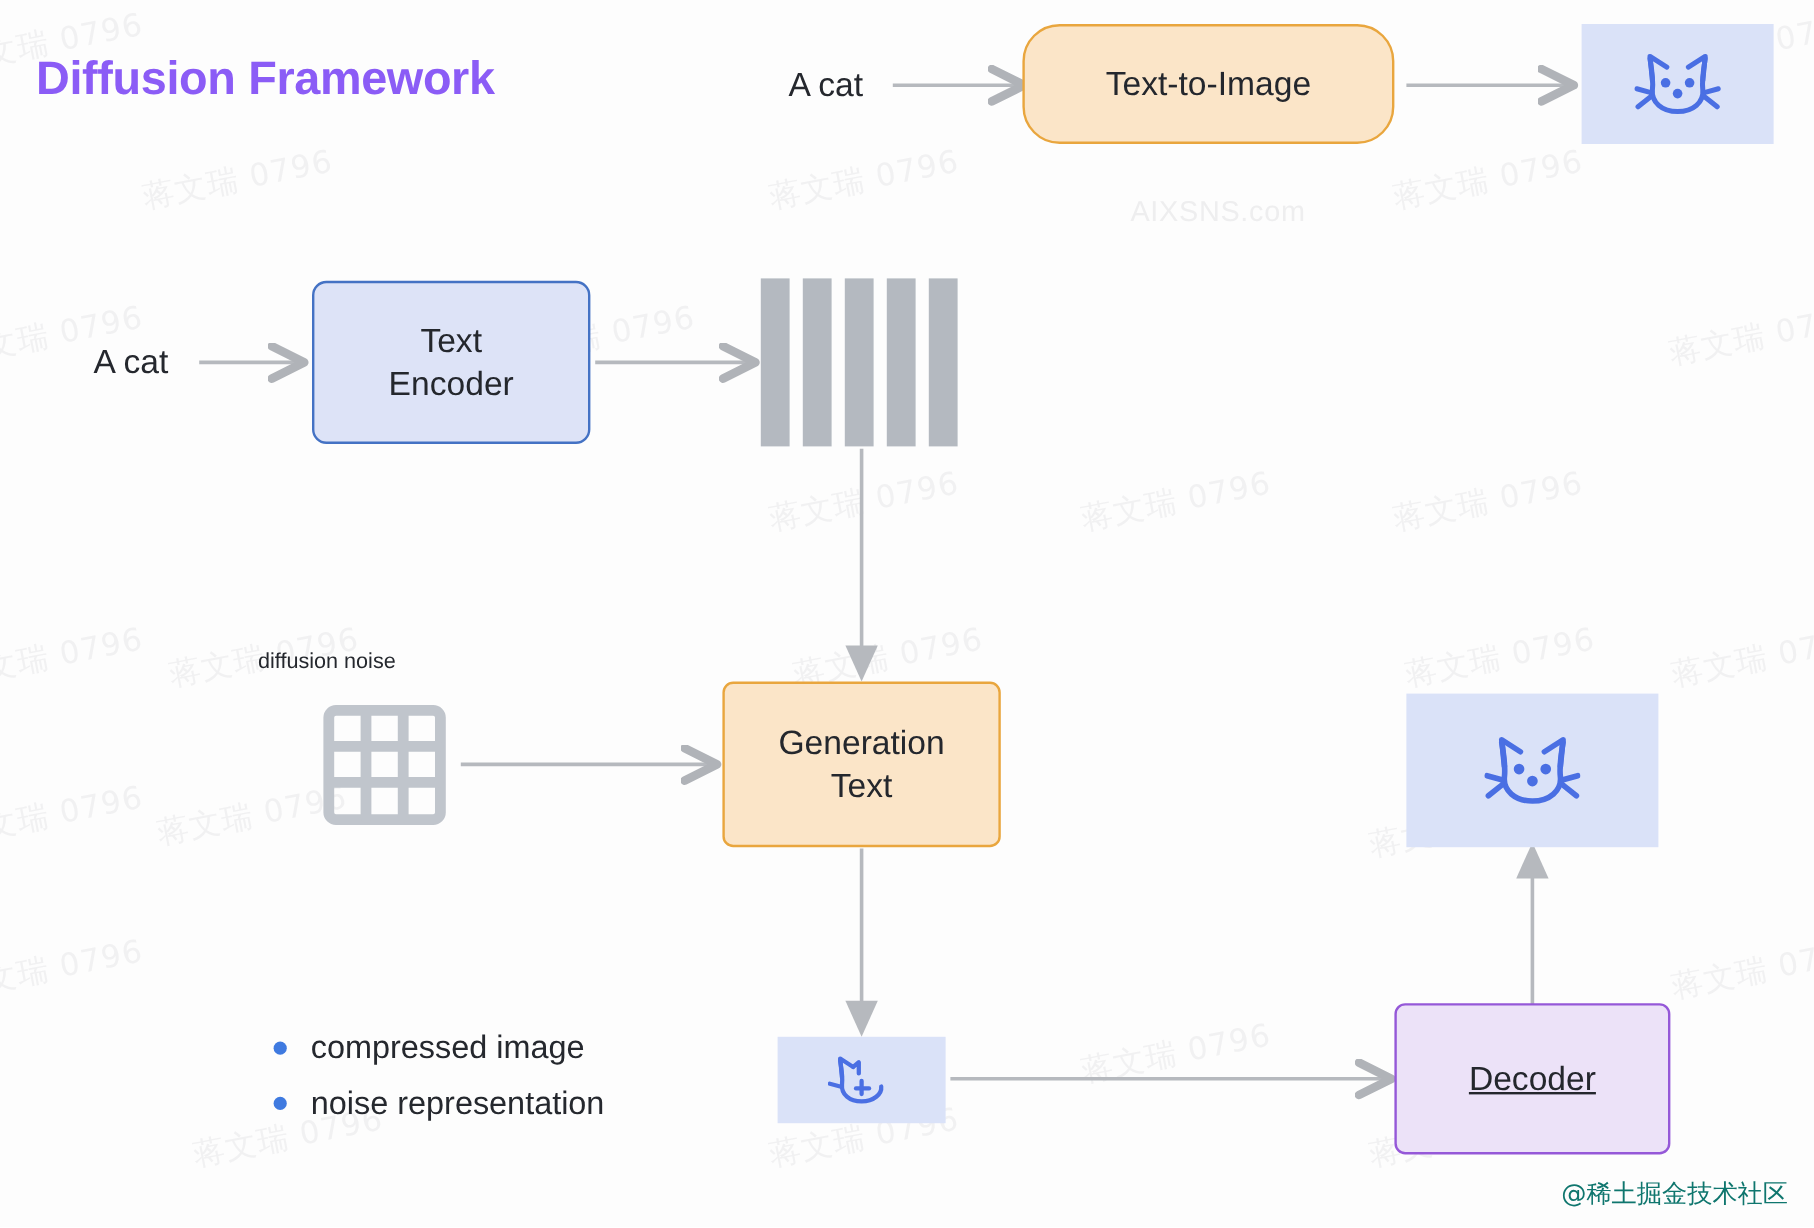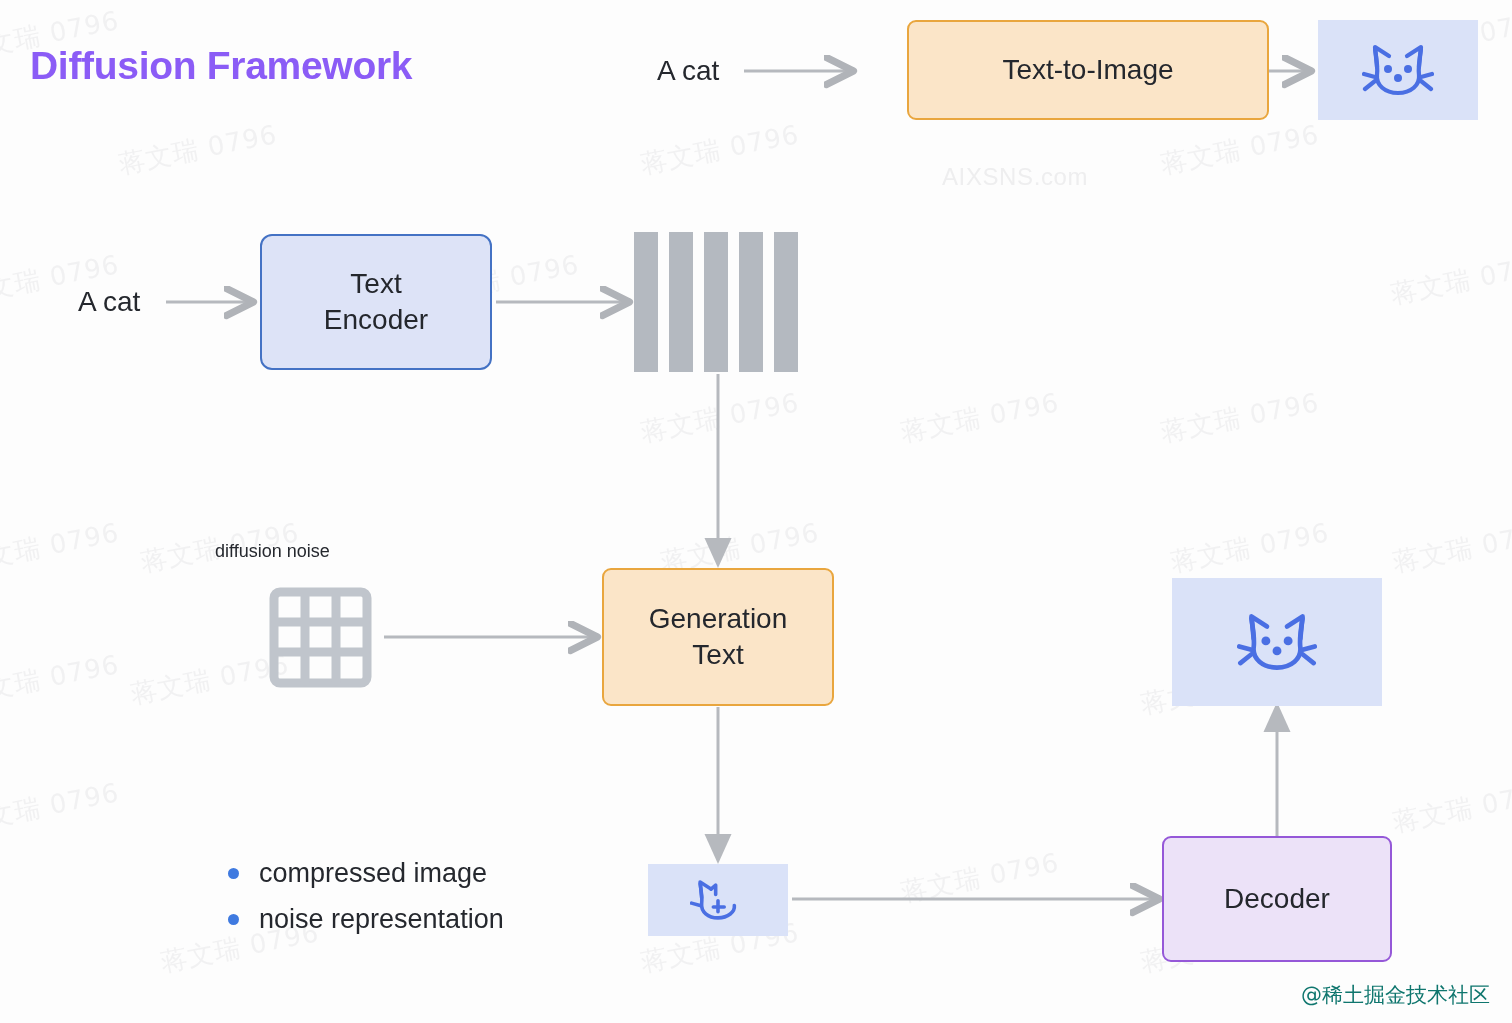--- a/index.html
+++ b/index.html
@@ -87,21 +87,21 @@
     align-items: center;
     justify-content: center;
     text-align: center;
     line-height: 1.28;
     color: #24272d;
     font-size: 28px;
     white-space: pre-line;
   }
   .node-orange { background: #fbe5c8; border-color: #e9a63e; }
   .node-blue   { background: #dde3f7; border-color: #4472c4; border-radius: 12px; }
-  .node-purple { background: #ece2f8; border-color: #9558d8; }
+  .node-purple { background: #ece2f8; border-color: #9558d8; text-decoration: underline; }
 
   .imgbox {
     position: absolute;
     background: #dae2f8;
     display: flex;
     align-items: center;
     justify-content: center;
   }
 
   
@@ -222,21 +222,21 @@
       <line x1="1277" y1="838" x2="1277" y2="708" stroke="#b6b9be" stroke-width="3" marker-end="url(#ahf)"></line>
     </g>
   </svg>
 
   <div class="layer">
 
     <div class="title">Diffusion Framework</div>
 
     <div class="plain-label" style="left:657px; top:55px;">A cat</div>
 
-    <div class="node node-orange" style="left:907px; top:20px; width:362px; height:100px;">Text-to-Image</div>
+    <div class="node node-orange" style="left:852px; top:20px; width:310px; height:100px;border-radius:31px;">Text-to-Image</div>
 
     <div class="imgbox" style="left:1318px; top:20px; width:160px; height:100px;">
       <svg width="72" height="66" viewBox="0 0 72 66">
         <g fill="none" stroke="#4a6fe3" stroke-width="4.2" stroke-linecap="round" stroke-linejoin="round">
           <path d="M15 30 L13 10 L27 19"></path>
           <path d="M57 30 L59 10 L45 19"></path>
           <path d="M13 12 C13 12 16 30 15 38 C14 48 23 56 36 56 C49 56 58 48 57 38 C56 30 59 12 59 12"></path>
           <path d="M13 40 L2 37 M13 44 L3 52"></path>
           <path d="M59 40 L70 37 M59 44 L69 52"></path>
         </g>

